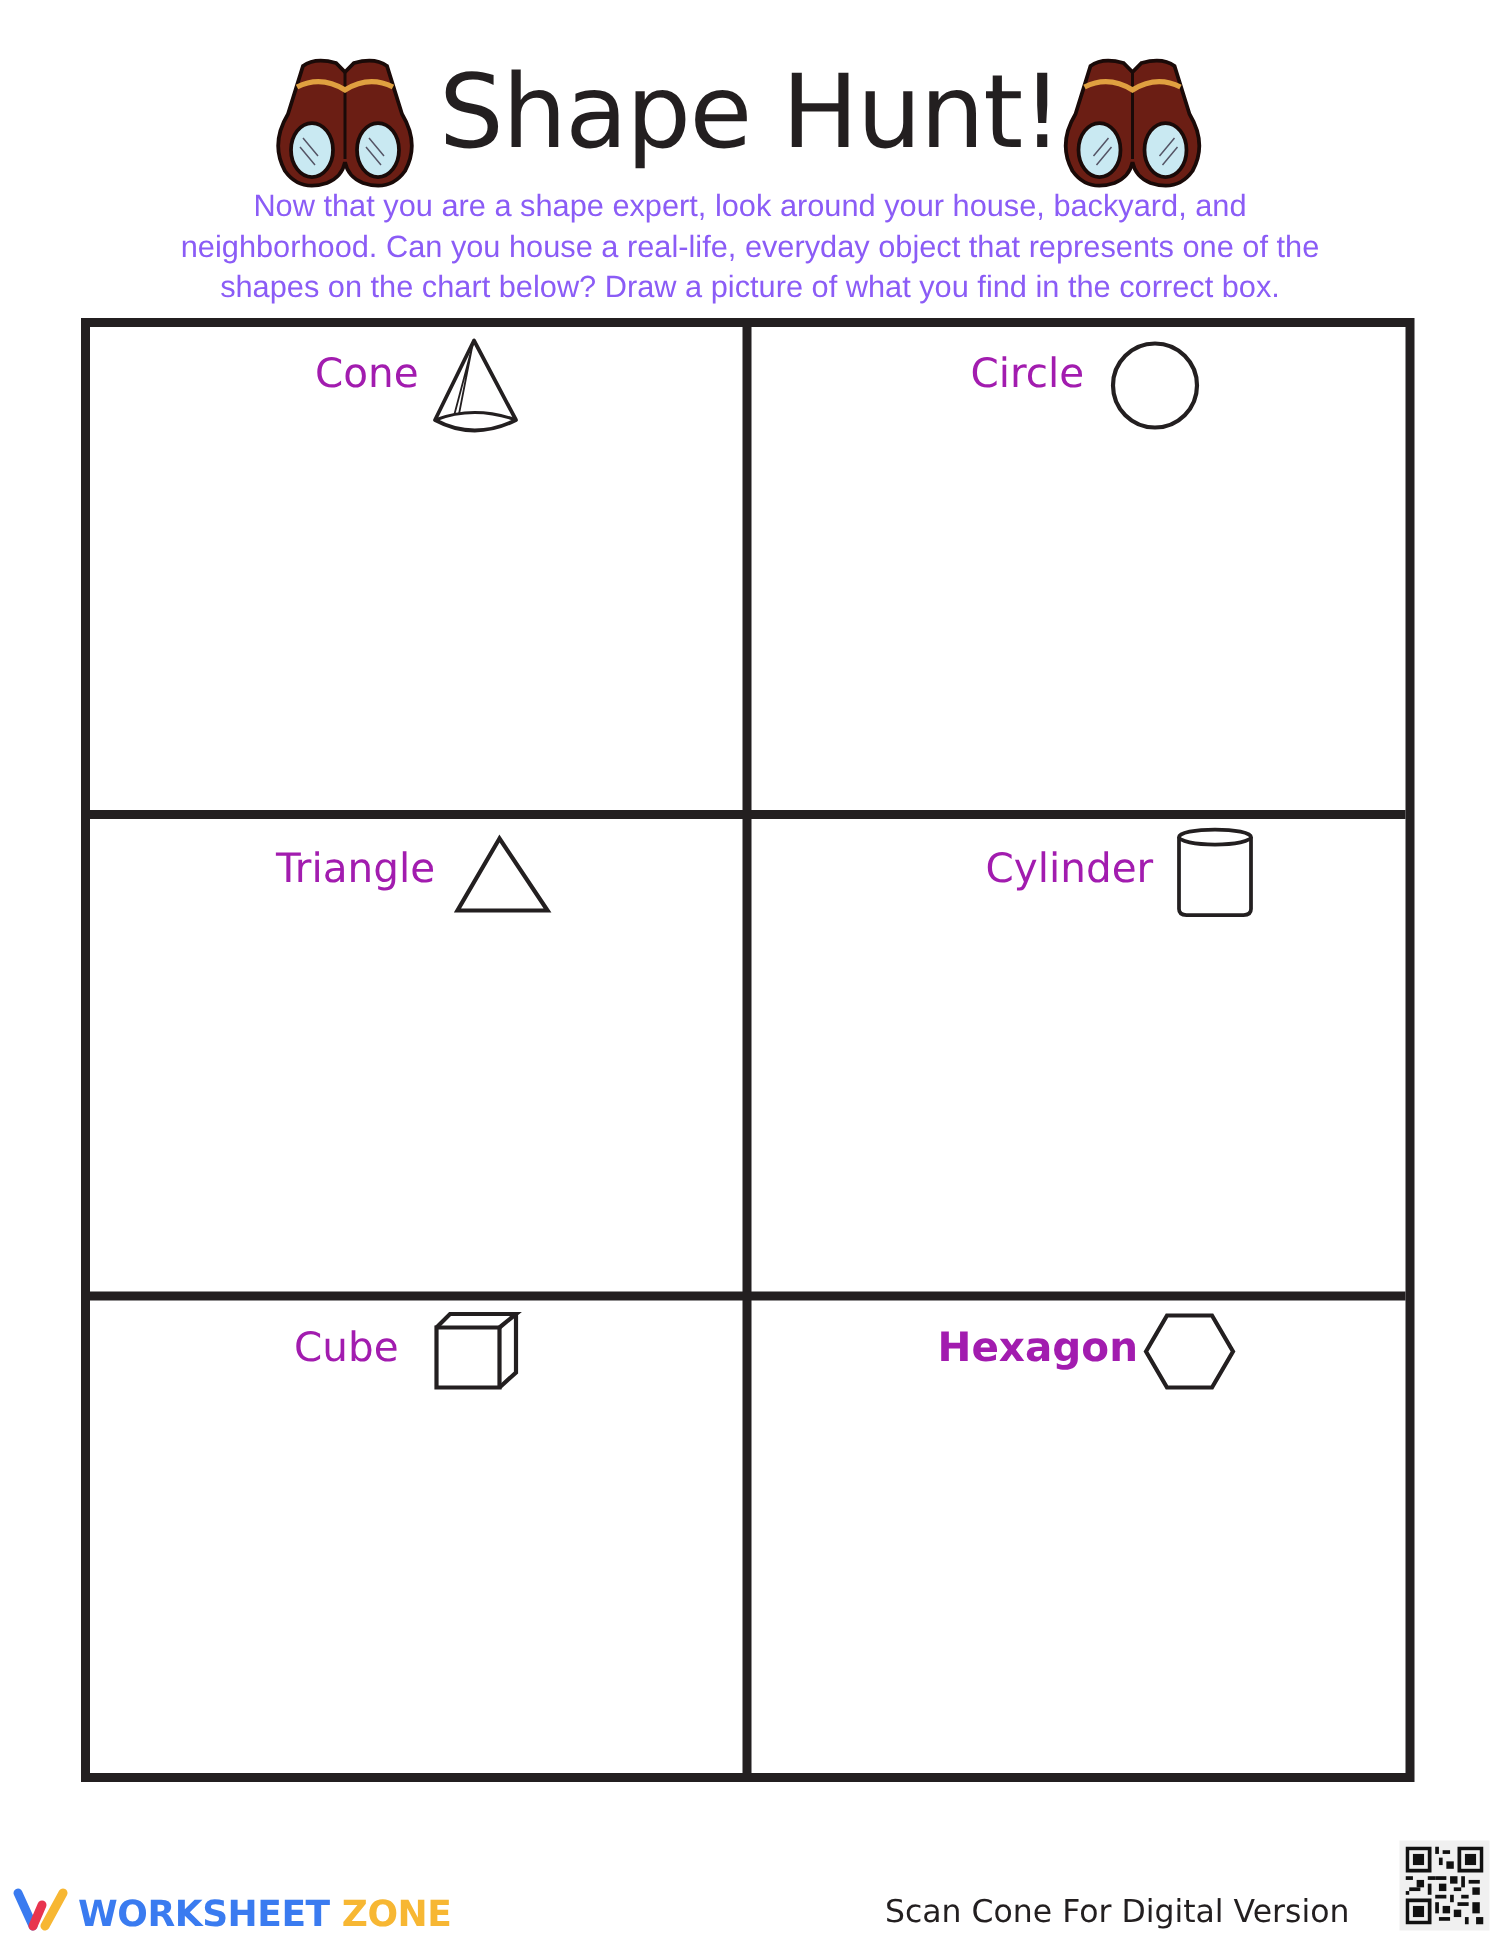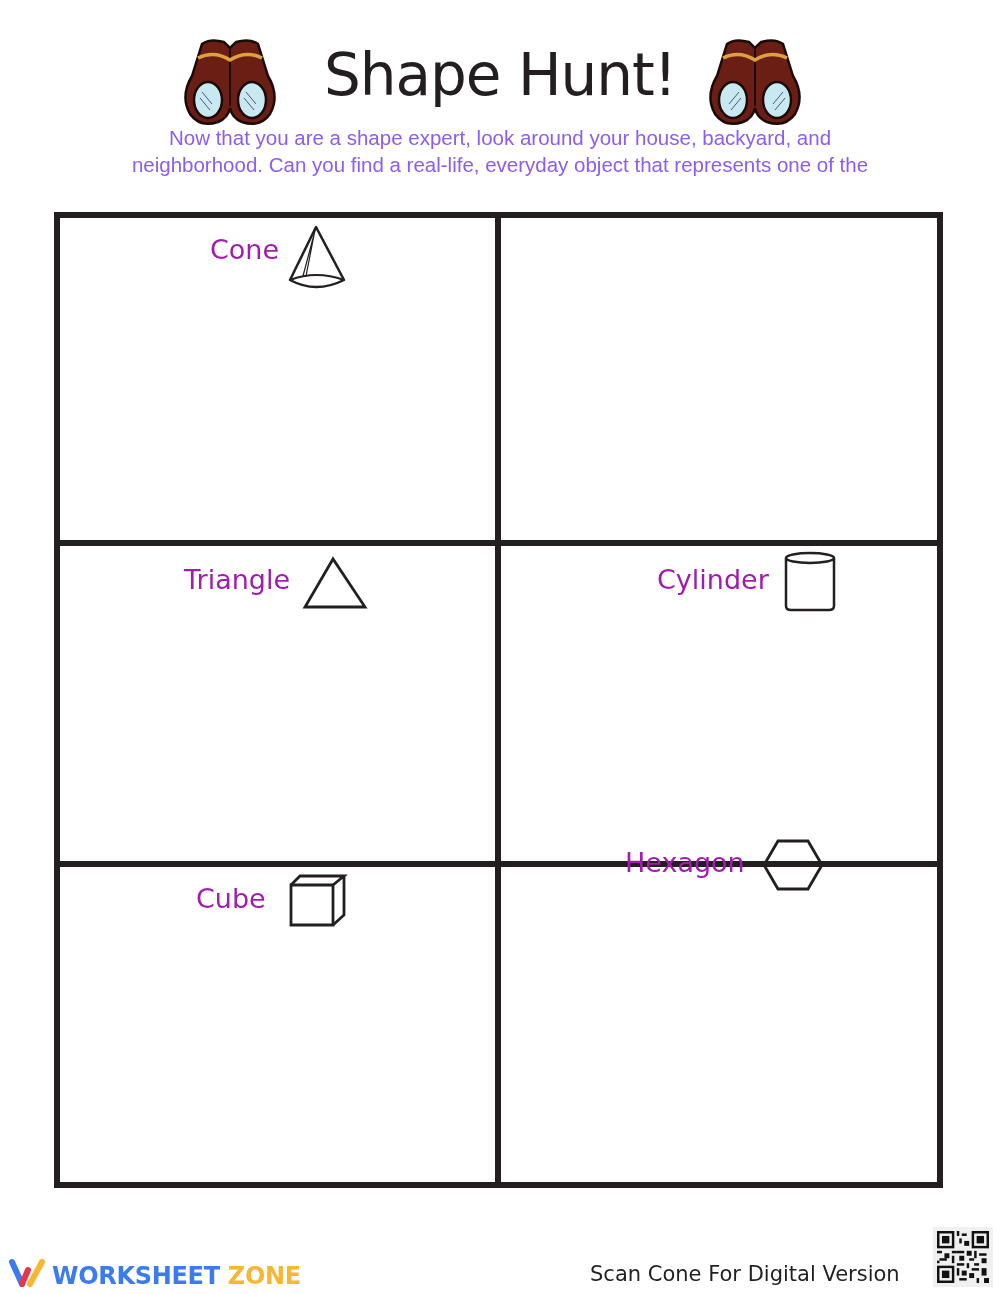--- a/index.html
+++ b/index.html
@@ -2,21 +2,21 @@
 <html><head>
 <meta charset="utf-8">
 <style>
   * { margin:0; padding:0; box-sizing:border-box; }
   html, body { width:1000px; height:1294px; background:#ffffff; overflow:hidden; }
   body { position:relative; font-family:"Liberation Sans", sans-serif; color:#231f20; }
 
   .header { position:absolute; left:0; top:28px; width:1000px; height:95px; }
   .title {
     position:absolute; left:0; width:1000px; top:0; text-align:center;
-    font-family:"DejaVu Sans", sans-serif; font-size:58px; font-weight:normal;
+    font-family:"DejaVu Sans", sans-serif; font-size:68px; font-weight:normal;
     letter-spacing:-1px; color:#231f20; line-height:95px;
   }
   .binoculars { position:absolute; top:8px; width:100px; height:90px; }
   .binoculars.left { left:180px; }
   .binoculars.right { left:705px; }
 
   .instructions {
     position:absolute; left:60px; top:124px; width:880px; text-align:center;
     font-family:"Liberation Sans", sans-serif; font-size:20.5px; line-height:27px; color:#8b5cf6;
   }
@@ -68,37 +68,44 @@
     <path d="M50 12 L50 70" stroke="#1a0a08" stroke-width="2"></path>
     <path d="M18 22 Q34 14 50 24 Q66 14 82 22" fill="none" stroke="#e0a040" stroke-width="3.5"></path>
     <ellipse cx="28" cy="64" rx="14" ry="18" fill="#c9e9f2" stroke="#1a0a08" stroke-width="2.5"></ellipse>
     <ellipse cx="72" cy="64" rx="14" ry="18" fill="#c9e9f2" stroke="#1a0a08" stroke-width="2.5"></ellipse>
     <path d="M34 56 L24 68 M36 62 L26 74 M78 56 L68 68 M80 62 L70 74" stroke="#556" stroke-width="1"></path>
   </svg>
 </div>
 
 <div class="instructions">
   <div>Now that you are a shape expert, look around your house, backyard, and</div>
-  <div>neighborhood. Can you find a real-life, everyday object that represents one of the</div>
+  <div>neighborhood. Can you house a real-life, everyday object that represents one of the</div>
+  <div>shapes on the chart below? Draw a picture of what you find in the correct box.</div>
 </div>
 
 <div class="grid">
   <div class="vdiv"></div>
   <div class="hdiv one"></div>
   <div class="hdiv two"></div>
 
   <div class="cell" style="left:0;top:0;width:435px;height:322px;">
     <span class="cell-label" style="left:150px;top:16px;">Cone</span>
     <svg class="shape" style="left:226px;top:6px;" width="62" height="68" viewBox="0 0 62 68">
       <path d="M30 3 L4 56 Q30 70 58 56 Z" fill="none" stroke="#231f20" stroke-width="2.5" stroke-linejoin="round"></path>
       <path d="M4 56 Q30 46 58 56" fill="none" stroke="#231f20" stroke-width="2"></path>
       <path d="M30 3 L17 52 M29 6 L20 52" stroke="#231f20" stroke-width="1.2"></path>
     </svg>
   </div>
 
+  <div class="cell" style="left:441px;top:0;width:442px;height:322px;">
+    <span class="cell-label" style="left:146px;top:16px;">Circle</span>
+    <svg class="shape" style="left:238px;top:8px;" width="62" height="62" viewBox="0 0 62 62">
+      <circle cx="31" cy="31" r="28" fill="none" stroke="#231f20" stroke-width="2.8"></circle>
+    </svg>
+  </div>
 
   <div class="cell" style="left:0;top:328px;width:435px;height:315px;text-align:center;">
     <span class="cell-label" style="left:124px;top:18px;">Triangle</span>
     <svg class="shape" style="left:242px;top:10px;" width="66" height="54" viewBox="0 0 66 54">
       <path d="M31 3 L3 51 L63 51 Z" fill="none" stroke="#231f20" stroke-width="2.8" stroke-linejoin="miter"></path>
     </svg>
   </div>
 
   <div class="cell" style="left:441px;top:328px;width:442px;height:315px;margin-left:28px;">
     <span class="cell-label" style="left:128px;top:18px;">Cylinder</span>
@@ -109,21 +116,21 @@
   </div>
 
   <div class="cell" style="left:0;top:649px;width:435px;height:315px;">
     <span class="cell-label" style="left:136px;top:16px;">Cube</span>
     <svg class="shape" style="left:228px;top:6px;" width="60" height="56" viewBox="0 0 60 56">
       <path d="M3 12 L45 12 L45 52 L3 52 Z" fill="none" stroke="#231f20" stroke-width="2.8"></path>
       <path d="M3 12 L12 3 L56 3 L45 12 M56 3 L56 42 L45 52" fill="none" stroke="#231f20" stroke-width="2.8" stroke-linejoin="miter"></path>
     </svg>
   </div>
 
-  <div class="cell" style="left:441px;top:613px;width:442px;height:315px;">
+  <div class="cell" style="left:441px;top:649px;width:442px;height:315px;font-weight:bold;">
     <span class="cell-label" style="left:124px;top:16px;">Hexagon</span>
     <svg class="shape" style="left:260px;top:6px;" width="64" height="56" viewBox="0 0 64 56">
       <path d="M3 28 L17 4 L47 4 L61 28 L47 52 L17 52 Z" fill="none" stroke="#231f20" stroke-width="2.8"></path>
     </svg>
   </div>
 </div>
 
 <svg class="footer-logo" width="42" height="30" viewBox="0 0 42 30">
   <path d="M4 4 L14 26" stroke="#3a7bf0" stroke-width="6" stroke-linecap="round"></path>
   <path d="M14 26 L20 12" stroke="#e8344e" stroke-width="6" stroke-linecap="round"></path>

